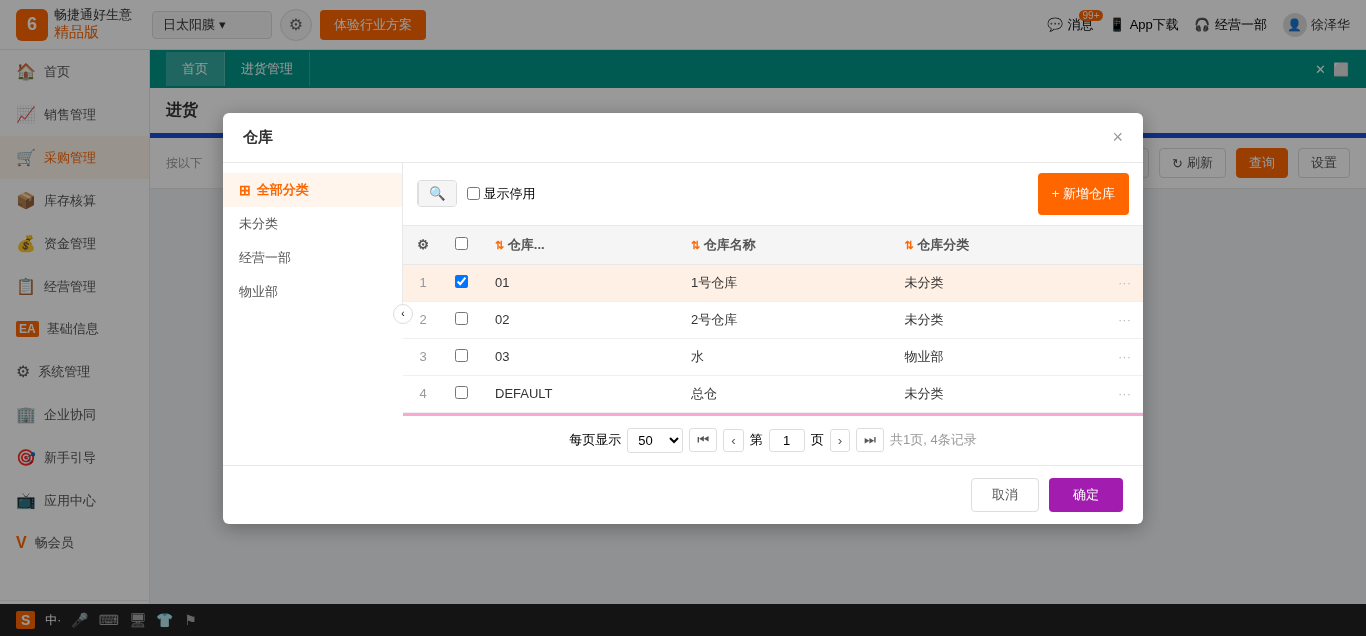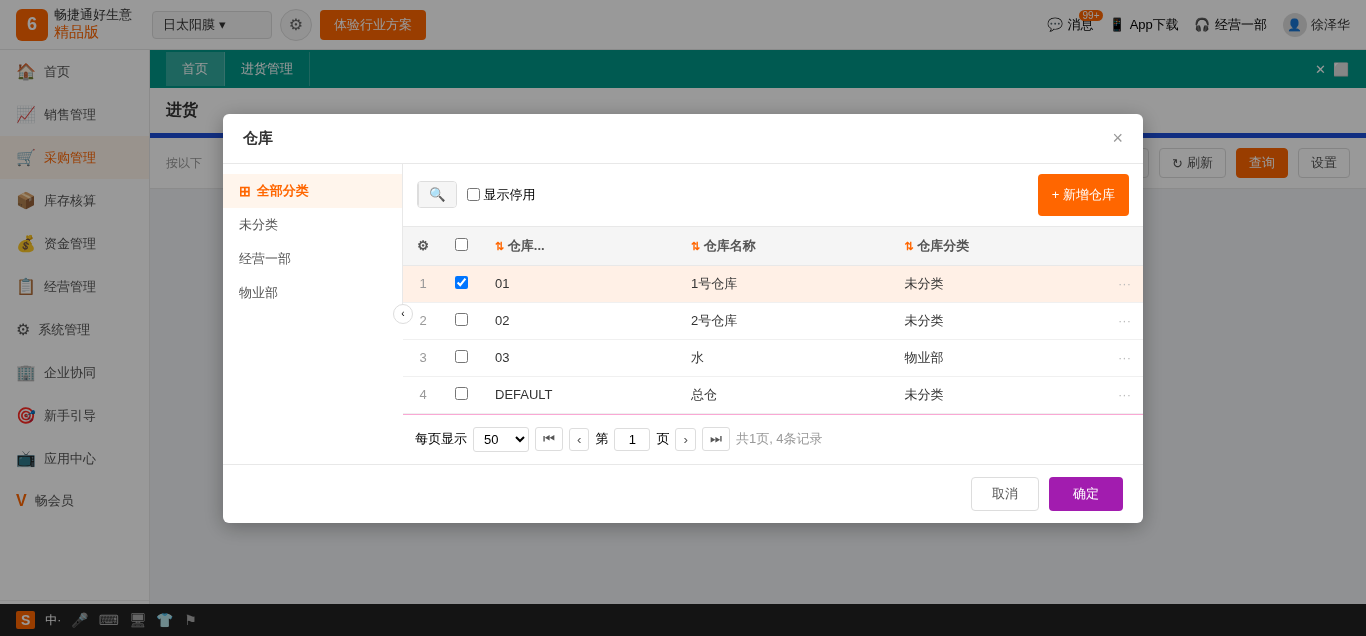--- a/index.html
+++ b/index.html
@@ -165,22 +165,22 @@
       white-space: nowrap;
     }
     tbody tr { border-bottom: 1px solid #f0f0f0; }
     tbody tr.selected { background: #fff0e6; }
     tbody td { padding: 9px 12px; font-size: 13px; color: #333; }
     .row-num { color: #999; text-align: center; }
     .row-action { color: #bbb; text-align: center; cursor: pointer; }
 
     
     .pagination {
-      display: flex; align-items: center; justify-content: flex-start;
-      padding: 12px; gap: 6px; border-top: 1px solid #f9a8d4; font-size: 13px;
+      display: flex; align-items: center; justify-content: center;
+      padding: 12px; gap: 6px; border-top: 3px solid #f9a8d4; font-size: 13px;
     }
     .page-btn {
       border: 1px solid #ddd; background: #fff; border-radius: 3px;
       padding: 3px 7px; cursor: pointer; color: #555;
     }
     .page-input {
       width: 36px; border: 1px solid #ddd; border-radius: 3px;
       padding: 3px 5px; text-align: center; font-size: 13px;
     }
     .page-size-select {
@@ -295,20 +295,24 @@
       <span class="s-icon">📦</span>
       <span>库存核算</span>
     </div>
     <div class="sidebar-item">
       <span class="s-icon">💰</span>
       <span>资金管理</span>
     </div>
     <div class="sidebar-item">
       <span class="s-icon">📋</span>
       <span>经营管理</span>
+    </div>
+    <div class="sidebar-item">
+      <span class="s-icon" style="font-style:normal;font-weight:bold;font-size:12px;background:#f60;color:#fff;padding:1px 3px;border-radius:2px;">EA</span>
+      <span>基础信息</span>
     </div>
     <div class="sidebar-item">
       <span class="s-icon">⚙</span>
       <span>系统管理</span>
     </div>
     <div class="sidebar-item">
       <span class="s-icon">🏢</span>
       <span>企业协同</span>
     </div>
     <div class="sidebar-item">

